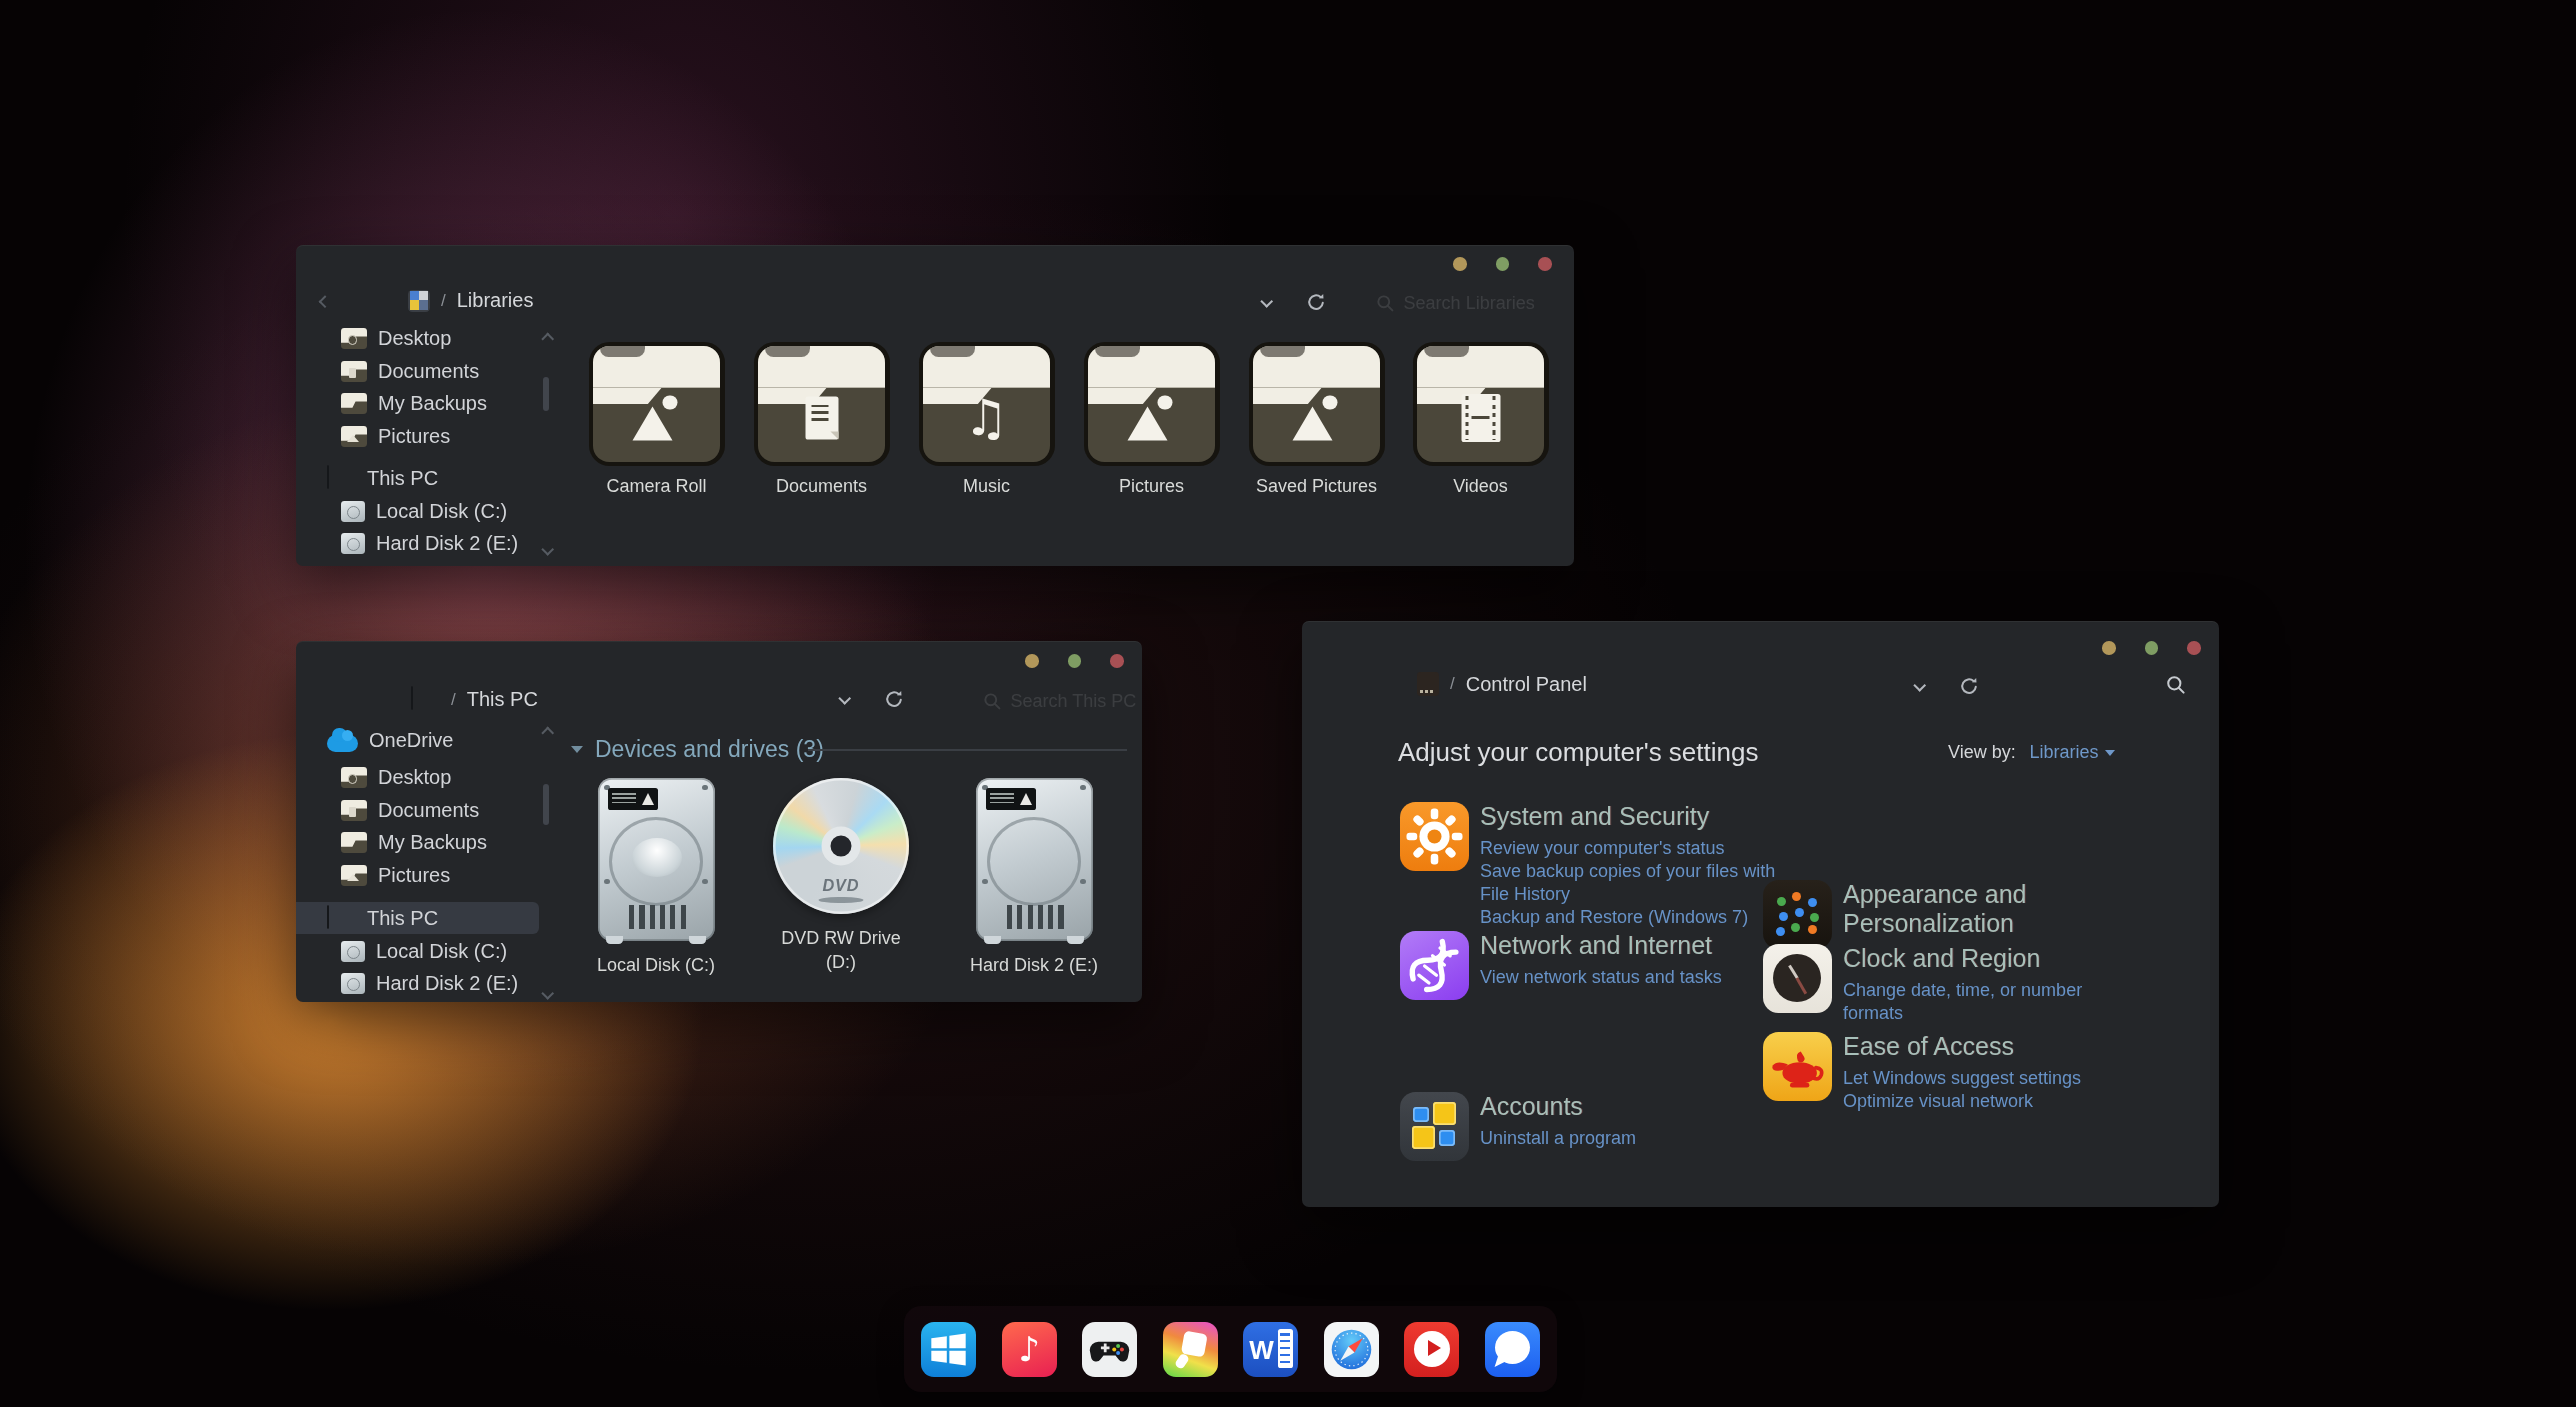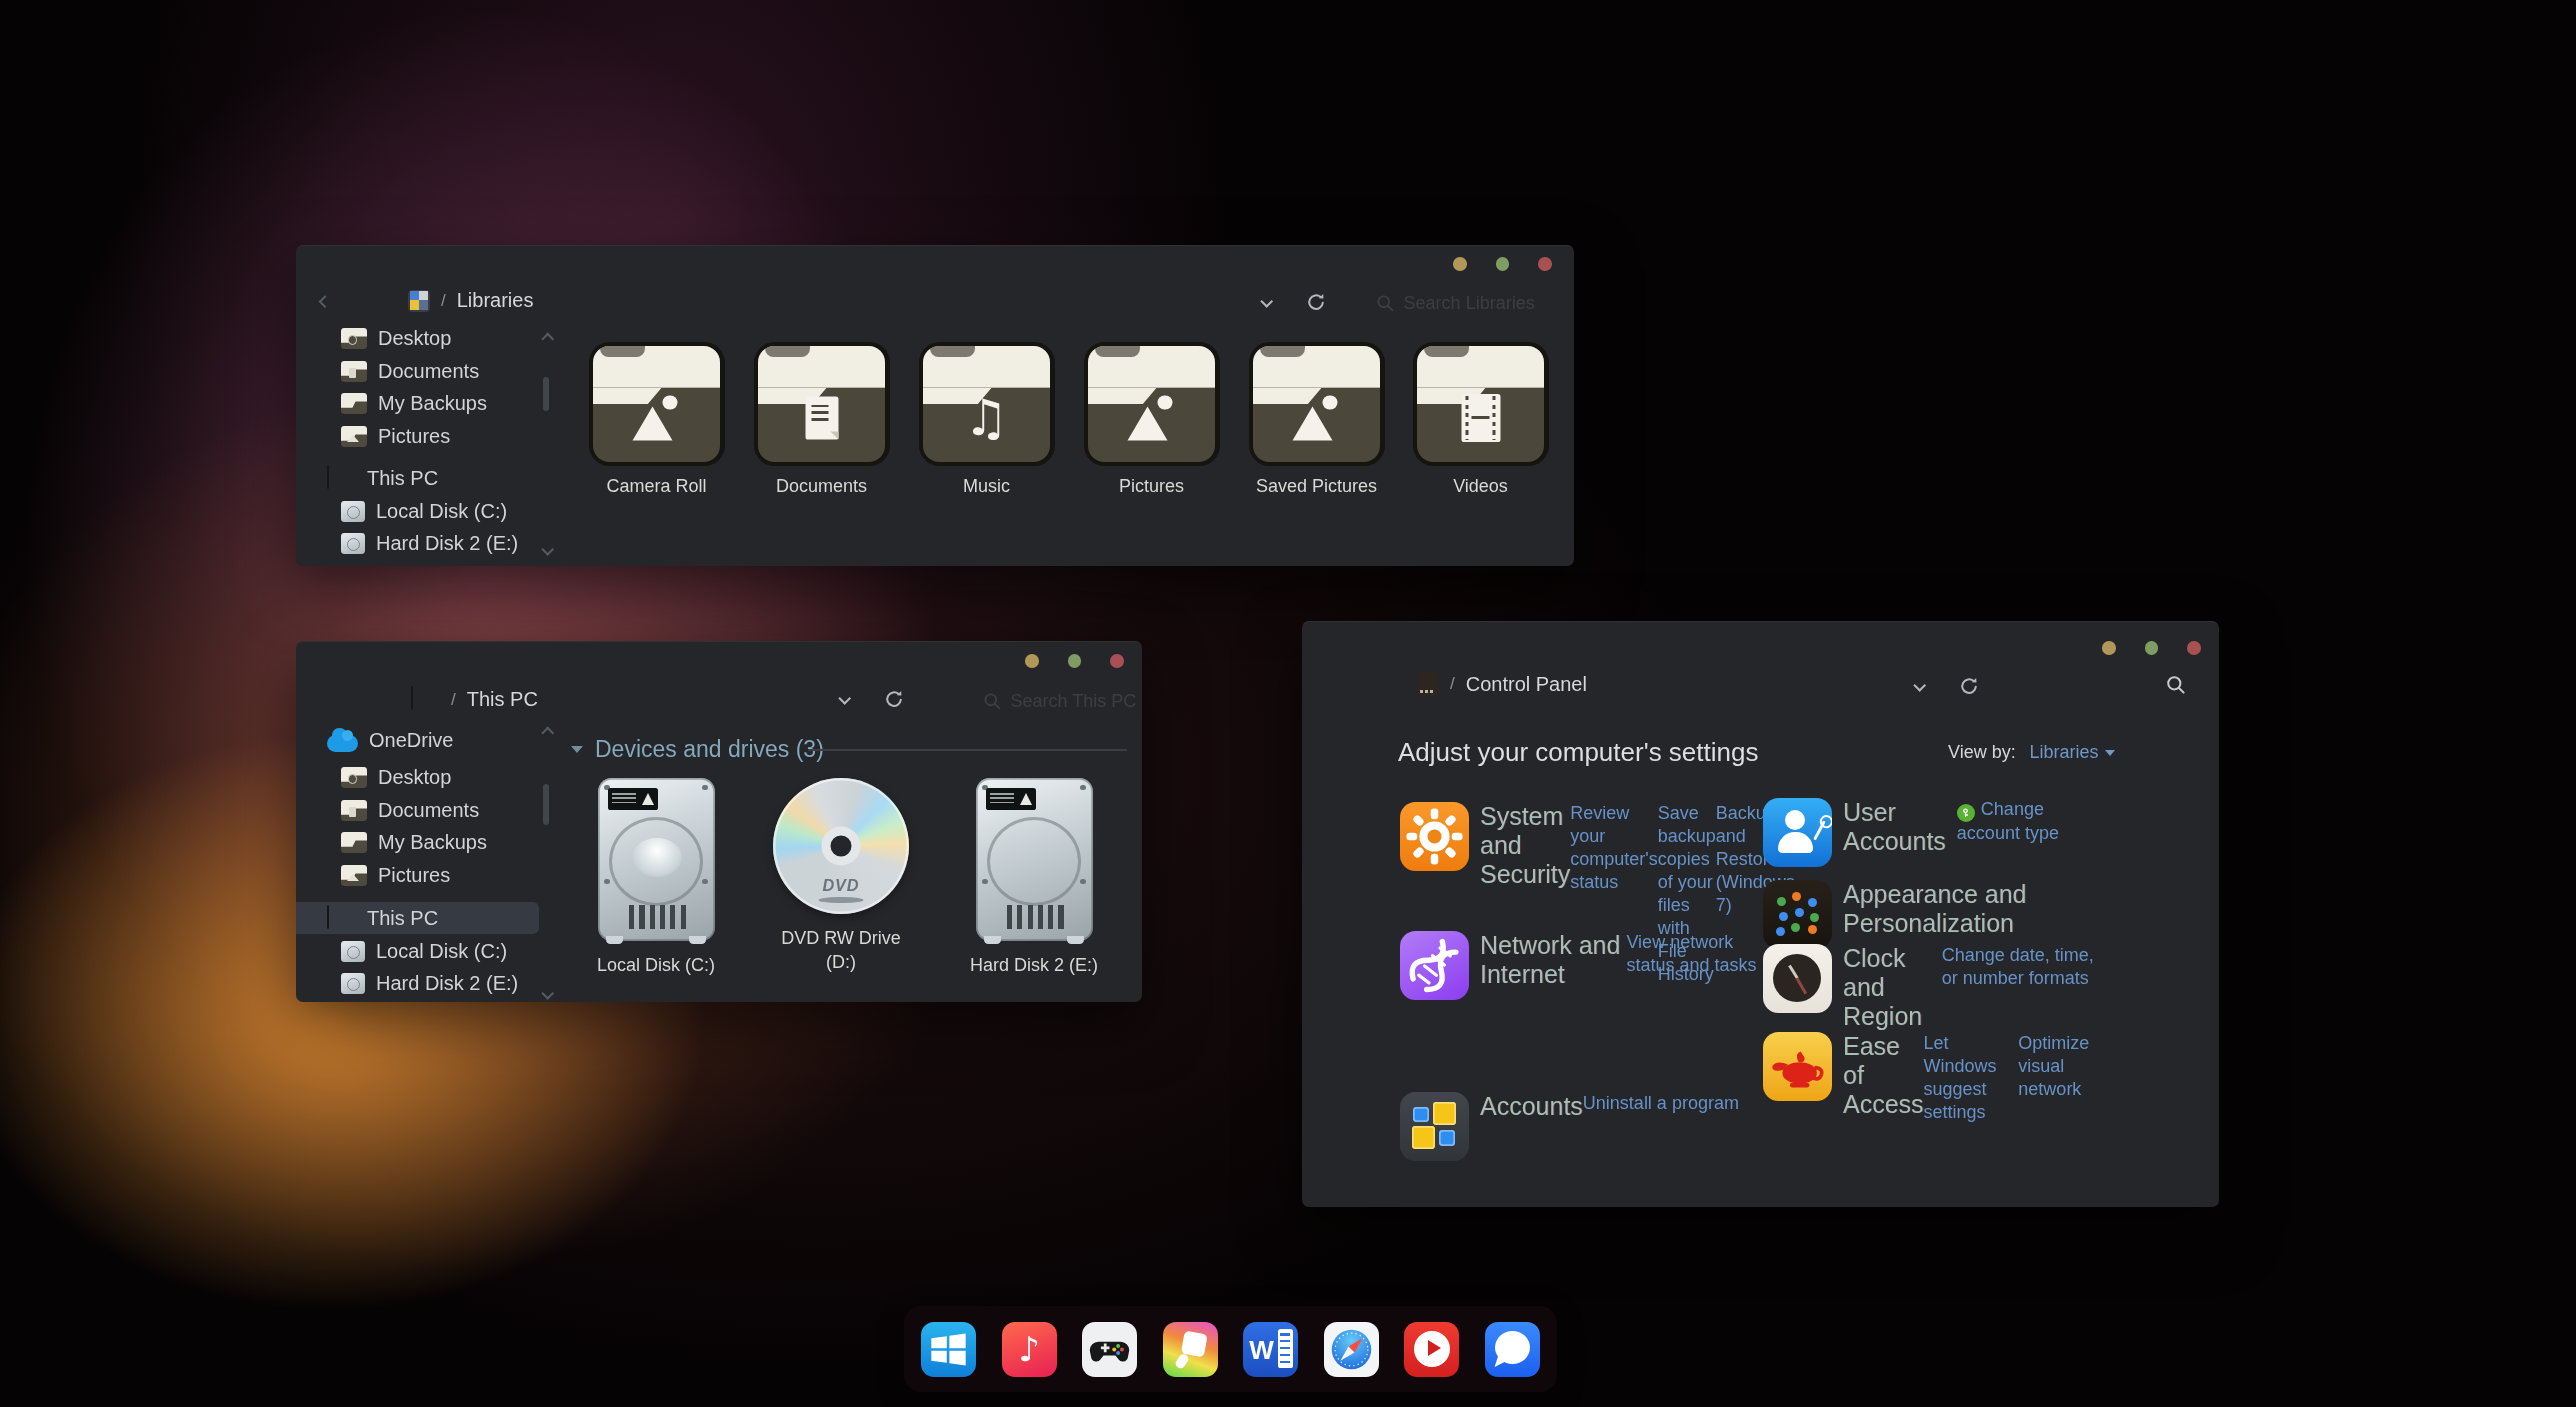--- a/index.html
+++ b/index.html
@@ -114,21 +114,21 @@
   .dvd .logo{position:absolute;left:0;right:0;bottom:19px;text-align:center;font-size:16.3px;font-weight:bold;font-style:italic;color:#6b747b;letter-spacing:0.9px}
   .dvd .ell{position:absolute;left:50%;bottom:10.3px;transform:translateX(-50%);width:45px;height:6.9px;border-radius:50%;background:#7b848b;opacity:.8}
 
   
   .cph{position:absolute;color:#dcdee1;font-size:26px}
   .viewby{position:absolute;display:flex;align-items:center;gap:13.7px;font-size:18px;color:#d5d7da}
   .viewby .val{color:#6f98c9;cursor:pointer;display:flex;align-items:center;gap:6.9px}
   .viewby .tri{width:0;height:0;border-left:5.2px solid transparent;border-right:5.2px solid transparent;border-top:6.9px solid #6f98c9}
   .cat{position:absolute;display:flex;gap:11px}
   .cicon{width:69px;height:69px;border-radius:15.5px;flex:0 0 auto;position:relative;overflow:hidden}
-  .ctxt{display:flex;flex-direction:row}
+  .ctxt{display:flex;flex-direction:column}
   .ctitle{font-size:25px;line-height:29px;color:#a7bfb9;text-shadow:0.9px 0 0 rgba(215,95,95,.28);margin-bottom:6px;cursor:pointer}
   .clink{font-size:18px;line-height:23px;color:#6792c7;cursor:pointer}
   .clink .badge{display:inline-flex;width:18px;height:18px;border-radius:50%;background:#58b233;vertical-align:-3.4px;margin-right:6px;align-items:center;justify-content:center}
   .w340{width:299px}.w290{width:251px}
 
   .ic-sys{background:linear-gradient(180deg,#f9992a,#ee7d0e)}
   .ic-net{background:linear-gradient(150deg,#b27cf7,#8b3df0)}
   .ic-hw{background:linear-gradient(180deg,#454b44,#343a34)}
   .ic-prog{background:linear-gradient(180deg,#43474d,#31353a)}
   .ic-user{background:linear-gradient(180deg,#35aef5,#1271d6)}
@@ -524,36 +524,20 @@
       <span class="pt ye" style="left:33px;top:10.3px;width:23px;height:23px"></span>
       <span class="pt ye" style="left:12px;top:34px;width:23px;height:23px"></span>
       <span class="pt b" style="left:39px;top:38px;width:15.5px;height:15.5px"></span>
     </div>
     <div class="ctxt w340">
       <span class="ctitle">Accounts</span>
       <span class="clink">Uninstall a program</span>
     </div>
   </div>
 
-  <div class="cat" style="left:461px;top:176px">
-    <div class="cicon ic-user">
-      <span class="uhead"></span>
-        <span class="ubody"></span>
-        <span class="ukey"></span>
-    </div>
-    <div class="ctxt w290">
-      <span class="ctitle">User Accounts</span>
-      <span class="clink"><span class="badge">
-            <svg width="11" height="11" viewBox="0 0 20 20">
-              <circle cx="10" cy="7" r="3.2" fill="none" stroke="#fff" stroke-width="2.4"></circle>
-              <path d="M10 10.5 V17 M10 14.5 h3.5" stroke="#fff" stroke-width="2.4" stroke-linecap="round"></path>
-            </svg>
-          </span><span>Change account type</span></span>
-    </div>
-  </div>
 
   <div class="cat" style="left:461px;top:258px">
     <div class="cicon ic-app">
       <span class="appdot" style="left:13.7px;top:17px;background:#4aa94e"></span>
       <span class="appdot" style="left:29px;top:12px;background:#f07a24"></span>
       <span class="appdot" style="left:45px;top:18px;background:#3e8ef0"></span>
       <span class="appdot" style="left:15.5px;top:32px;background:#3e8ef0"></span>
       <span class="appdot" style="left:32px;top:27.5px;background:#3e8ef0"></span>
       <span class="appdot" style="left:28px;top:43px;background:#4aa94e"></span>
       <span class="appdot" style="left:13px;top:47px;background:#3e8ef0"></span>

